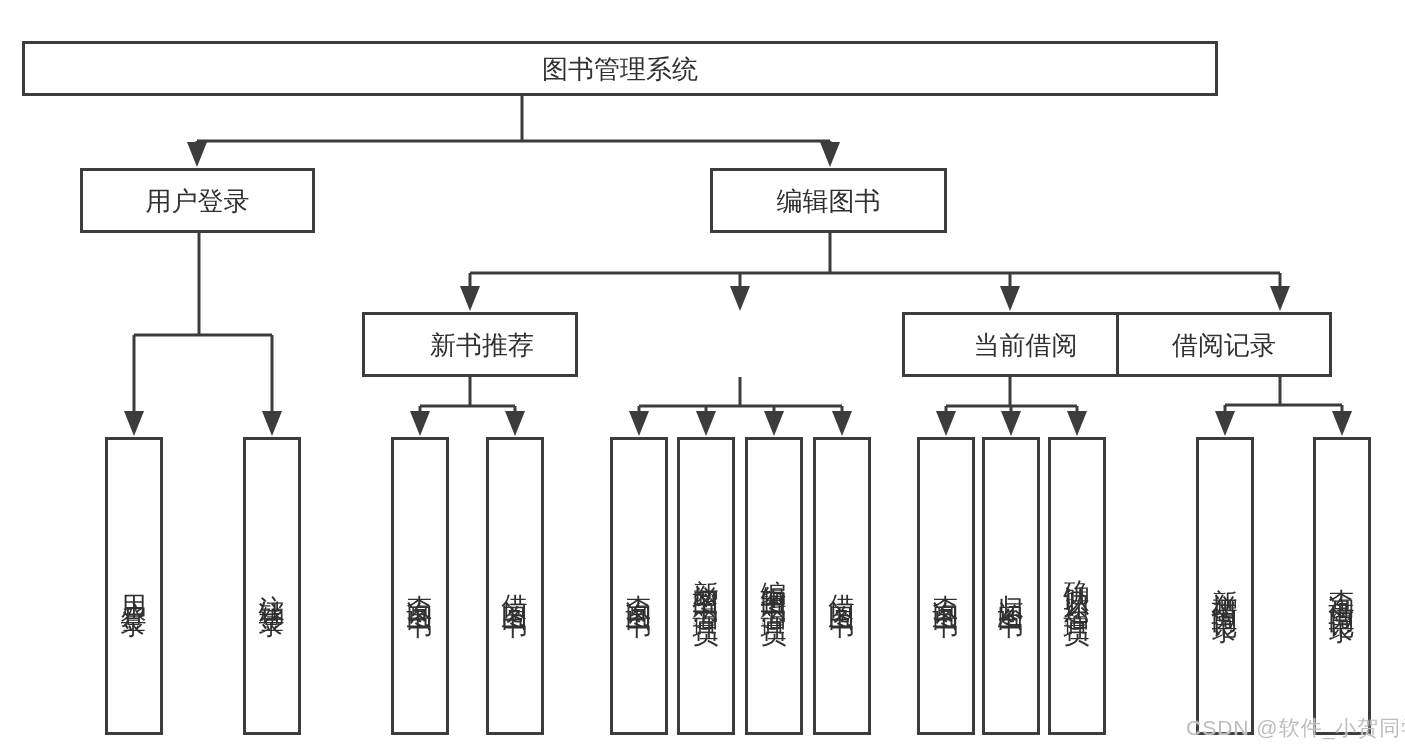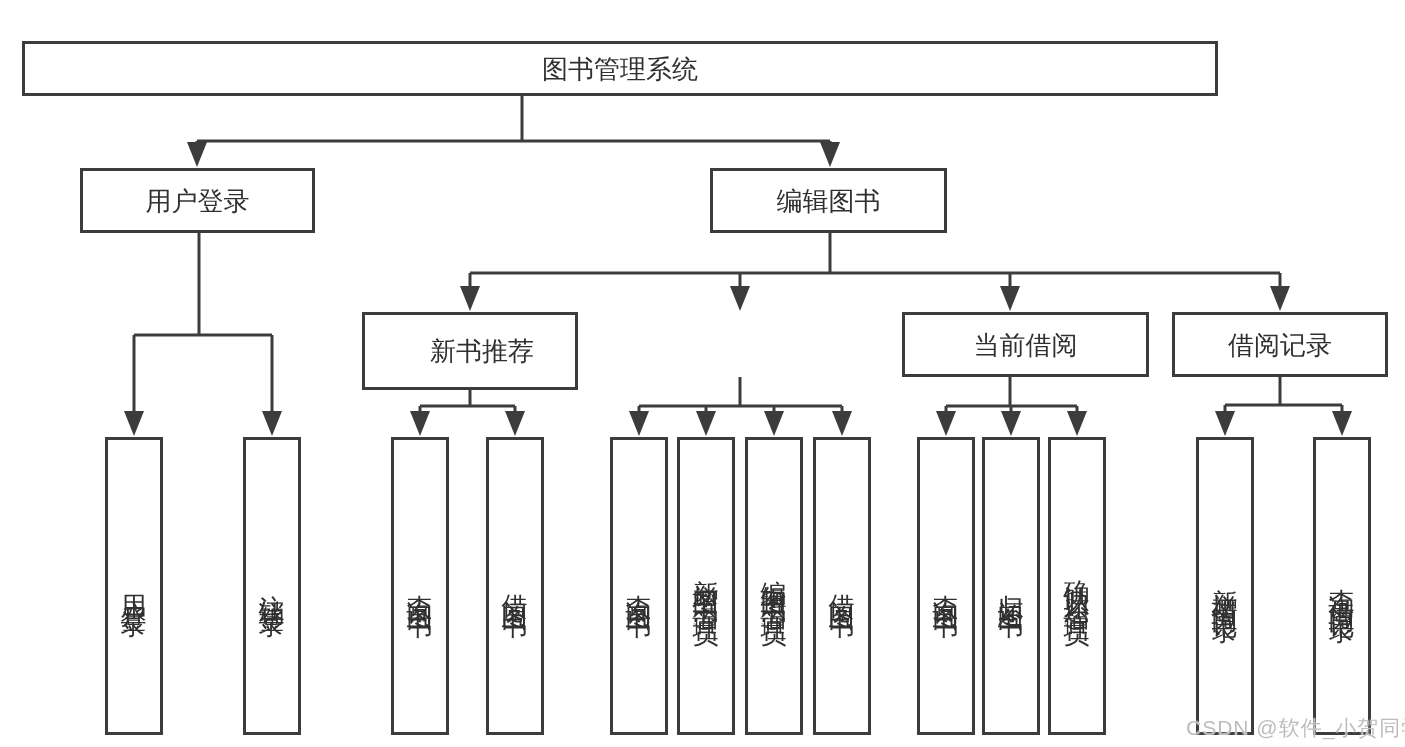--- a/index.html
+++ b/index.html
@@ -125,27 +125,27 @@
     <span>图书管理系统</span>
   </div>
 
   <div class="node" style="left:80px; top:168px; width:235px; height:65px;">
     <span>用户登录</span>
   </div>
   <div class="node" style="left:710px; top:168px; width:237px; height:65px;">
     <span>编辑图书</span>
   </div>
 
-  <div class="node" style="left:362px; top:312px; width:216px; height:78px;padding-left:24px;">
+  <div class="node" style="left:362px; top:312px; width:216px; height:65px;padding-left:24px;">
     <span>新书推荐</span>
   </div>
   <div class="node" style="left:902px; top:312px; width:247px; height:65px;">
     <span>当前借阅</span>
   </div>
-  <div class="node" style="left:1172px; top:312px; width:216px; height:65px;">
+  <div class="node" style="left:1116px; top:312px; width:216px; height:65px;">
     <span>借阅记录</span>
   </div>
 
   <div class="node vert" style="left:105px; top:437px; width:58px; height:298px;">
     <span>用户登录</span>
   </div>
   <div class="node vert" style="left:243px; top:437px; width:58px; height:298px;">
     <span>注销登录</span>
   </div>
 

